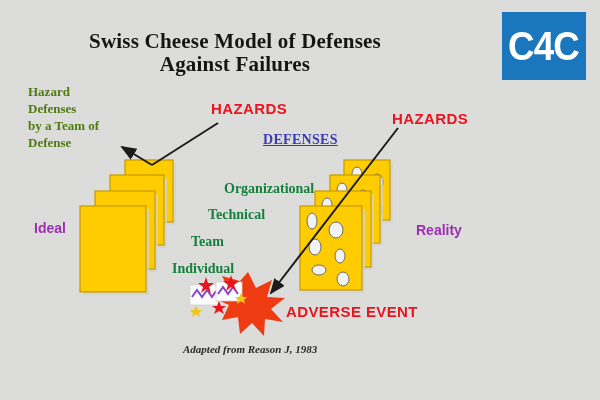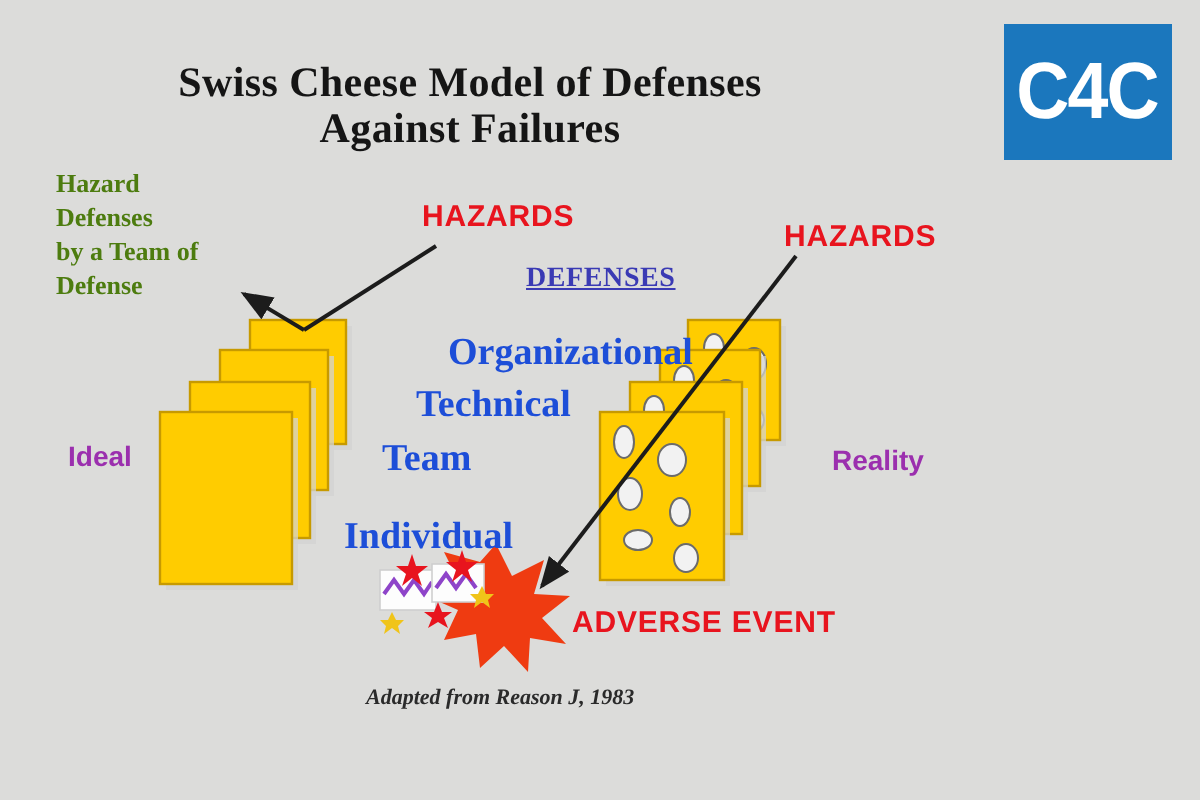--- a/index.html
+++ b/index.html
@@ -97,27 +97,28 @@
     font-weight: bold;
     font-size: 14px;
     color: #3a3ab4;
     text-decoration: underline;
     letter-spacing: 0.3px;
   }
 
   .layer-lbl {
     font-family: "Liberation Serif", serif;
     font-weight: bold;
-    font-size: 19px;
-    color: #1d4ed8;
+    font-size: 14px;
+    color: #15803d;
+    margin-top: 15px;
   }
   #lyr-org  { left: 224px; top: 166px; }
   #lyr-tech { left: 208px; top: 192px; }
   #lyr-team { left: 191px; top: 219px; }
-  #lyr-ind  { left: 172px; top: 258px; }
+  #lyr-ind  { left: 172px; top: 246px; }
 
   #ideal {
     left: 34px;
     top: 220px;
     font-family: "Liberation Sans", sans-serif;
     font-weight: bold;
     font-size: 14px;
     color: #9b2fae;
   }
   #reality {

